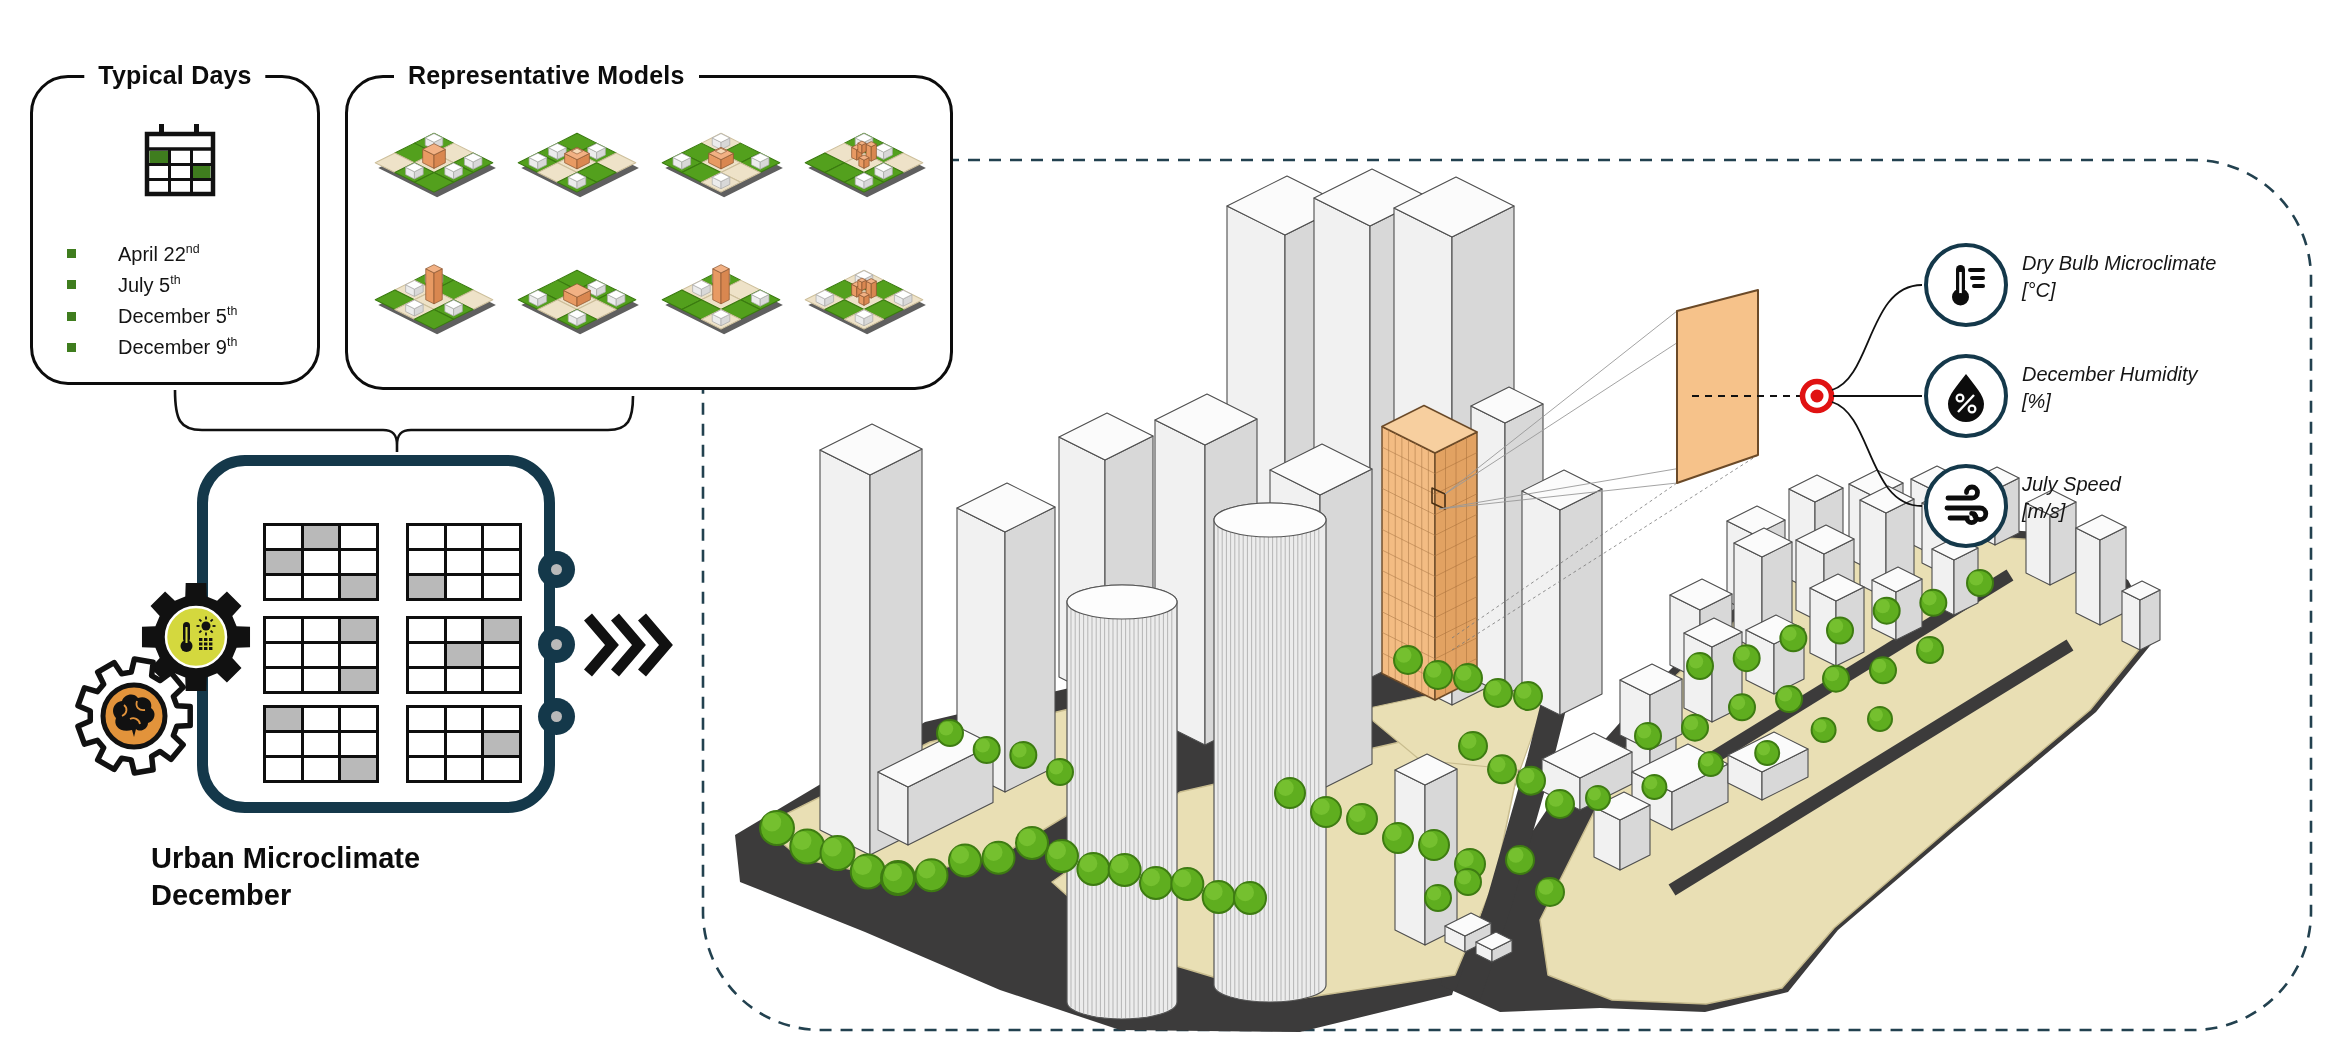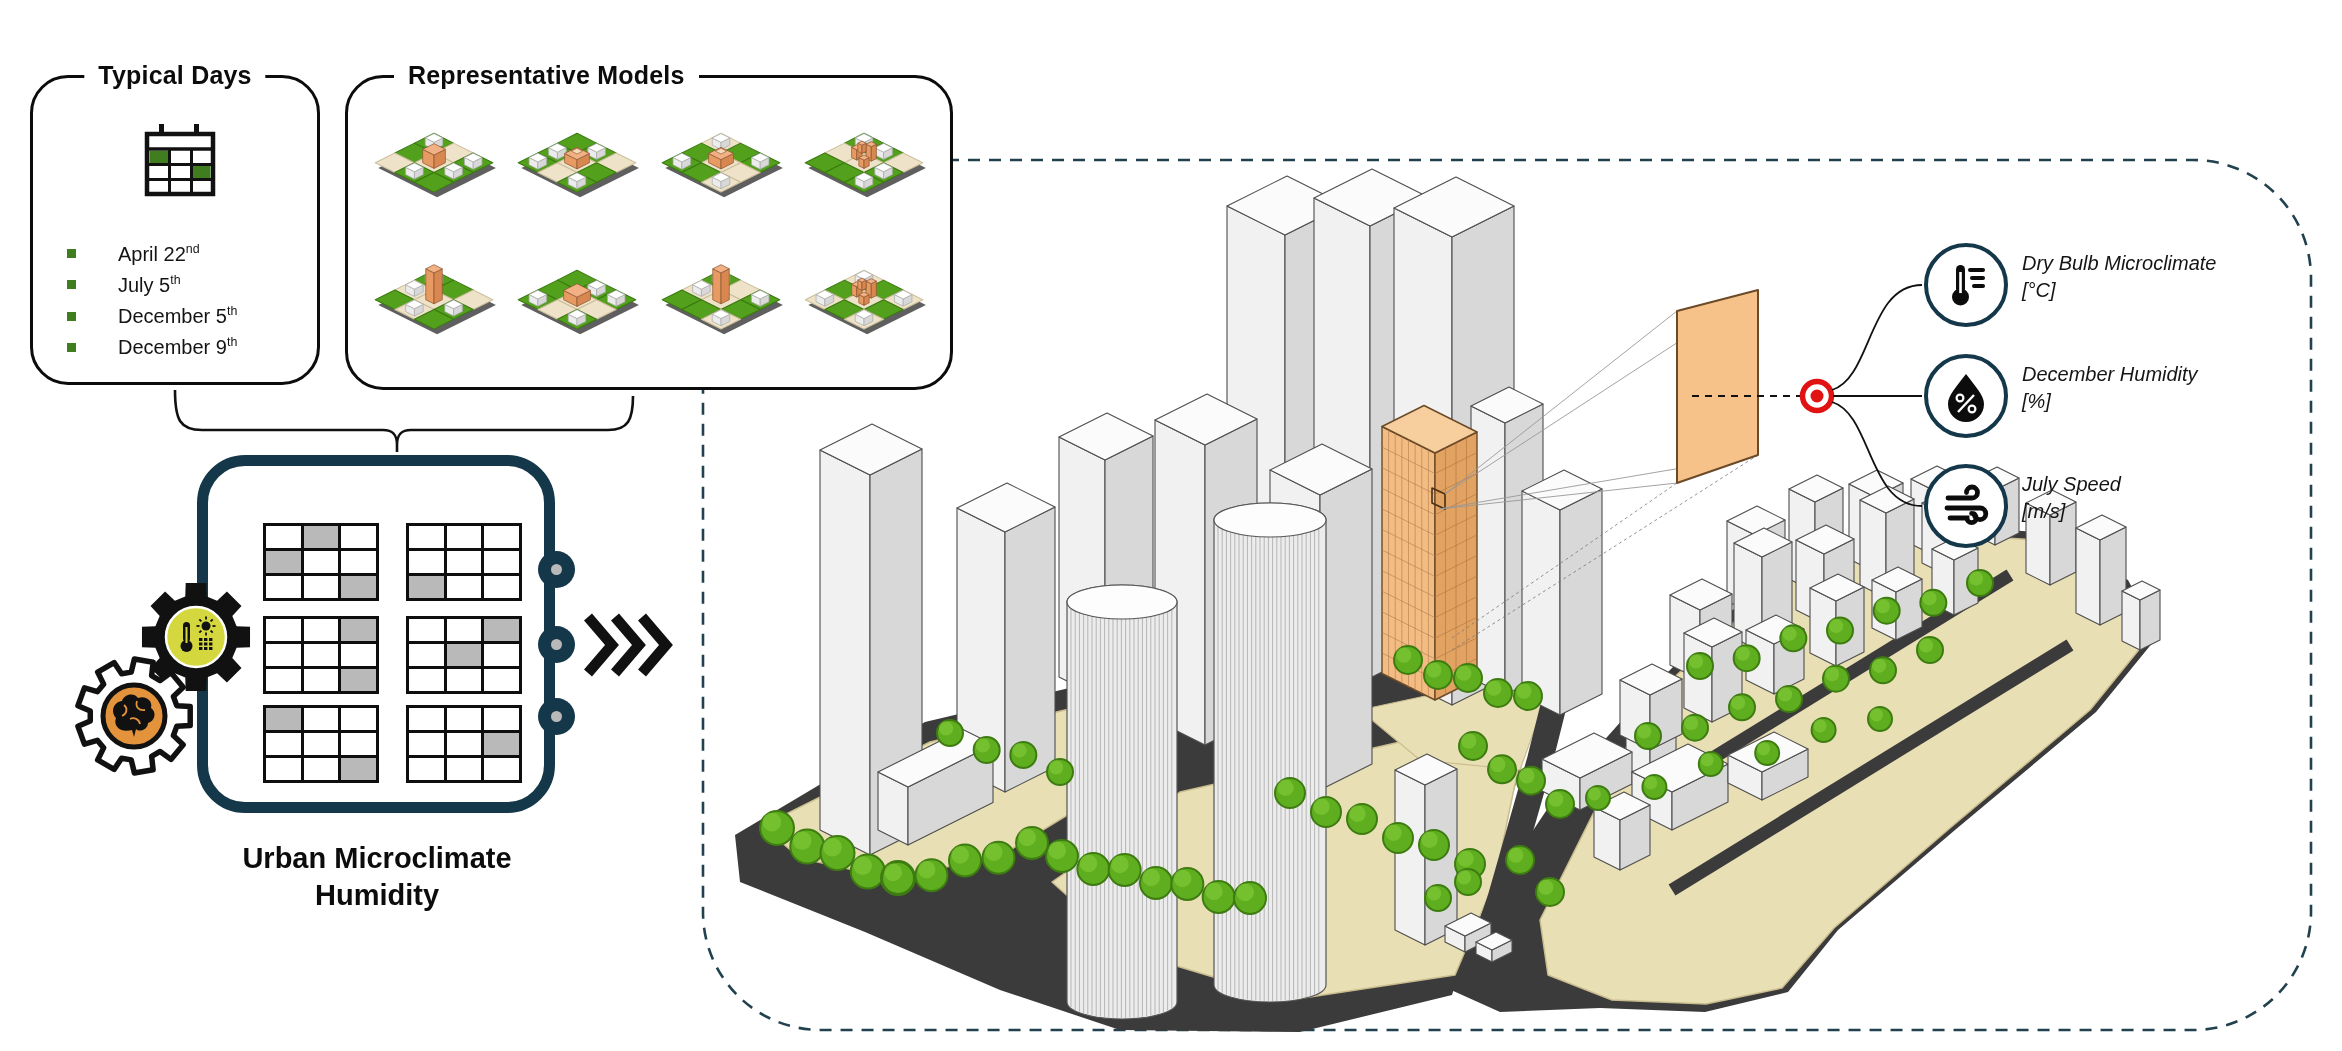--- a/index.html
+++ b/index.html
@@ -20,21 +20,21 @@
   
   .tiles{position:absolute;left:14px;top:26px;right:14px;bottom:10px;display:grid;
          grid-template-columns:repeat(4,1fr);grid-template-rows:repeat(2,1fr);place-items:center;}
   
   .meta-box{position:absolute;left:197px;top:455px;width:358px;height:358px;border:11px solid #14384a;
             border-radius:48px;background:#fff;box-sizing:border-box;z-index:3;}
   .mgrid{position:absolute;width:116px;height:78px;background:#0e0e0e;border:3px solid #0e0e0e;
          display:grid;grid-template-columns:repeat(3,1fr);grid-template-rows:repeat(3,1fr);gap:3px;box-sizing:border-box;}
   .mgrid .cell{background:#fff;}
   .mgrid .cell.gray{background:#b9b9b9;}
-  .meta-label{position:absolute;left:151px;top:840px;width:452px;text-align:center;font-size:29px;
+  .meta-label{position:absolute;left:151px;top:840px;width:452px;text-align:left;font-size:29px;
               font-weight:bold;line-height:37px;color:#0c0c0c;z-index:3;}
   
   .out-icon{position:absolute;width:84px;height:84px;border:4.5px solid #14384a;border-radius:50%;
             background:#fff;box-sizing:border-box;display:flex;align-items:center;justify-content:center;z-index:3;}
   .out-label{position:absolute;width:320px;font-size:20px;font-style:italic;line-height:27px;color:#151515;z-index:3;}
   .dot-node{position:absolute;width:37px;height:37px;border-radius:50%;background:#14384a;z-index:4;
             display:flex;align-items:center;justify-content:center;}
   .dot-node i{width:11px;height:11px;border-radius:50%;background:#b9b9b9;display:block;}
 </style>
 </head>
@@ -741,21 +741,21 @@
           <div class="cell"></div>
           <div class="cell gray"></div>
           <div class="cell"></div>
           <div class="cell"></div>
           <div class="cell"></div>
         </div>
       </div>
   </div>
   <div class="meta-label">
     <div>Urban Microclimate</div>
-    <div>Humidity</div>
+    <div>December</div>
   </div>
 
   <div class="dot-node" style="left:538px;top:551px;">
       <i></i>
     </div>
   <div class="dot-node" style="left:538px;top:626px;">
       <i></i>
     </div>
   <div class="dot-node" style="left:538px;top:698px;">
       <i></i>

